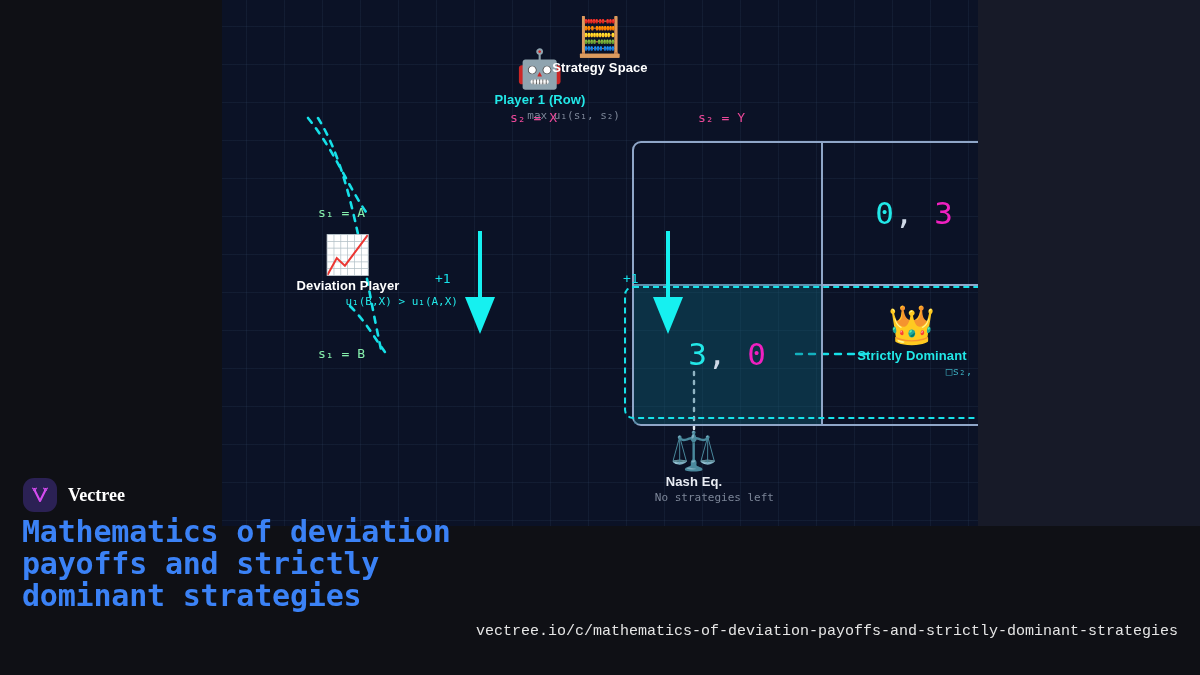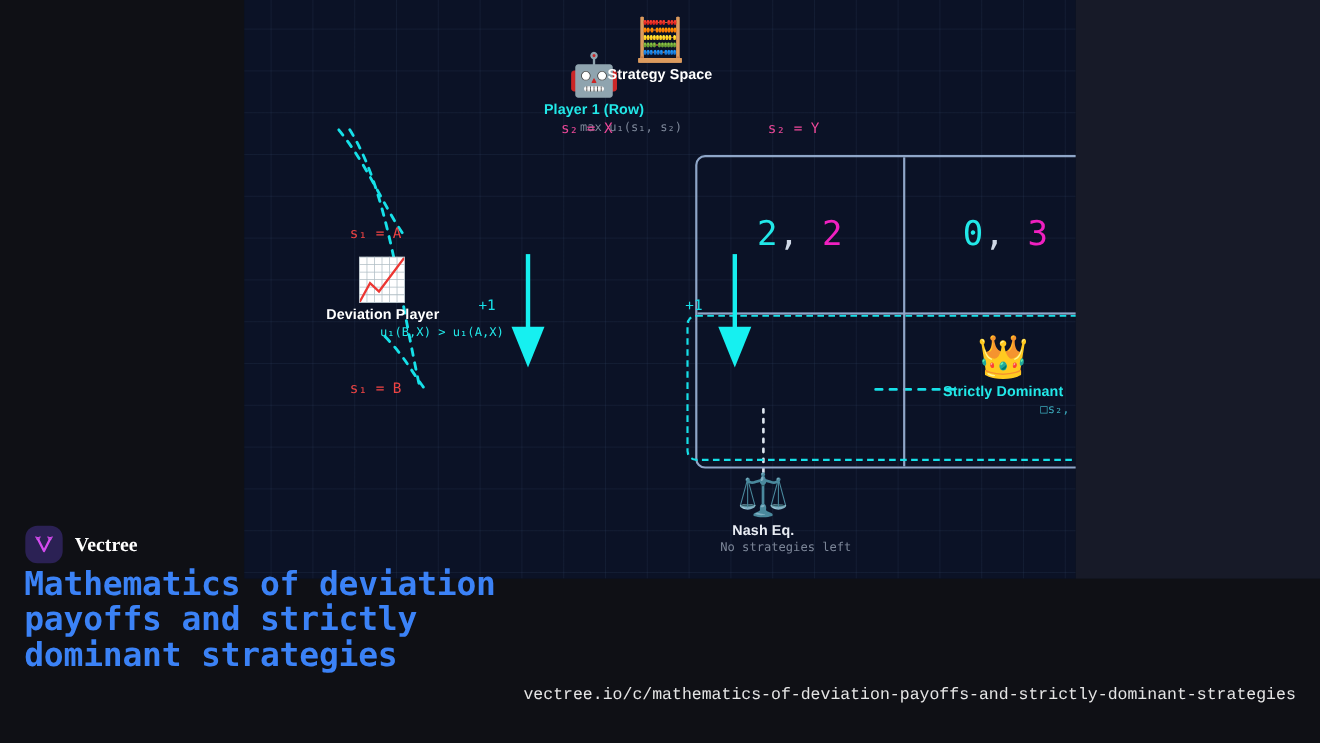--- a/index.html
+++ b/index.html
@@ -46,21 +46,21 @@
     font-size:11px; white-space:nowrap; margin-top:2px;text-align:right;
   }
 
   
   .collabel, .rowlabel {
     position:absolute;
     font-family:"DejaVu Sans Mono","Liberation Mono",monospace;
     font-size:13px; white-space:nowrap;
   }
   .collabel { color:#ec4899;margin-left:32px; }
-  .rowlabel { color:#ef4444; }
+  .rowlabel { color:#86efac; }
 
   
   #matrix {
     position:absolute;
     left:410px; top:141px; width:378px; height:285px;
     border:2px solid #8fa6c8;
     border-radius:9px;
   }
   #vdiv { position:absolute; left:50%; top:0; bottom:0; width:2px; background:#8fa6c8; }
   #hdiv { position:absolute; top:50%; left:0; right:0; height:2px; background:#8fa6c8; }
@@ -187,32 +187,32 @@
   <div class="collabel" style="left:256px;top:110px;">s₂ = X</div>
   <div class="collabel" style="left:444px;top:110px;">s₂ = Y</div>
 
   <div class="rowlabel" style="left:96px;top:205px;">s₁ = A</div>
   <div class="rowlabel" style="left:96px;top:346px;">s₁ = B</div>
 
   <div id="matrix">
     <div id="vdiv"></div>
     <div id="hdiv"></div>
 
-    <div class="cell c00">
-      <span class="pay">
-        <span class="p1">2</span><span class="comma">,</span>&nbsp;<span class="p2">2</span>
-      </span>
-    </div>
 
     <div class="cell c01">
       <span class="pay">
         <span class="p1">0</span><span class="comma">,</span>&nbsp;<span class="p2">3</span>
       </span>
     </div>
 
+    <div class="cell c10 lit">
+      <span class="pay">
+        <span class="p1">3</span><span class="comma">,</span>&nbsp;<span class="p2">0</span>
+      </span>
+    </div>
 
   </div>
 
   <div id="dominantband"></div>
 
   <div class="devarrow" style="left:228px;top:231px;width:60px;height:105px;">
     <div class="shaft" style="height:68px;"></div>
     <div class="head" style="top:66px;"></div>
     <div class="plus" style="left:-15px;top:40px;">+1</div>
   </div>

